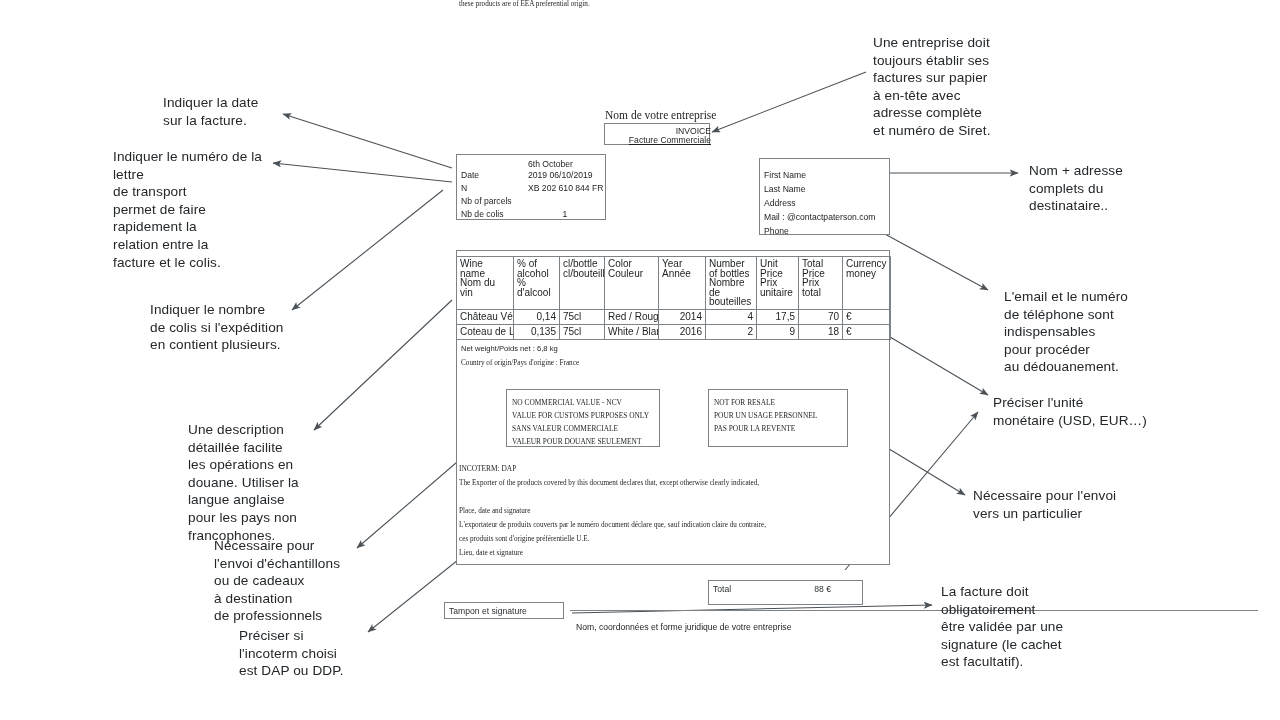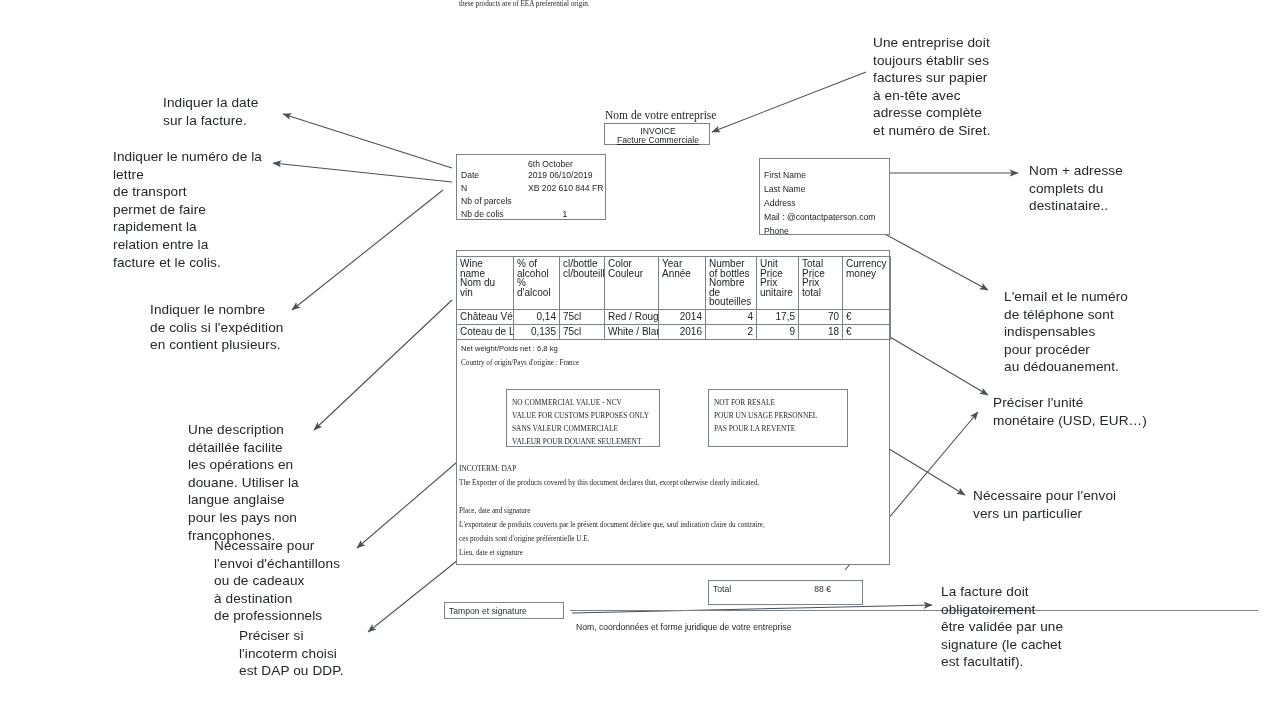--- a/index.html
+++ b/index.html
@@ -30,21 +30,21 @@
 
   .box{position:absolute;border:1px solid #7d8287;box-sizing:border-box;background:#fff;}
 
   #company-name{
     position:absolute;left:605px;top:97px;
     font-family:"Liberation Serif", serif;
     font-size:11.5px;color:#1c1f21;white-space:nowrap;margin-top:12px;
   }
   #invoice-box{left:604px;top:123px;width:106px;height:22px;}
   #invoice-box .l1,#invoice-box .l2{
-    position:absolute;left:0;width:106px;text-align:center;
+    position:absolute;left:0;width:106px;text-align:right;
     font-size:8.6px;color:#1c1f21;
   }
   #invoice-box .l1{top:2px;}
   #invoice-box .l2{top:11px;text-decoration:underline;}
 
   #date-box{left:456px;top:154px;width:150px;height:66px;}
   #date-box .lab{position:absolute;left:4px;font-size:8.6px;color:#1c1f21;}
   #date-box .val{position:absolute;left:71px;font-size:8.6px;color:#1c1f21;}
   #date-box .val.r{left:71px;width:74px;text-align:center;}
 
@@ -245,21 +245,21 @@
     <div id="nfr-box" class="box">
       <div class="decl" style="top:8px">NOT FOR RESALE</div>
       <div class="decl" style="top:21px">POUR UN USAGE PERSONNEL</div>
       <div class="decl" style="top:34px">PAS POUR LA REVENTE</div>
     </div>
 
     <div class="incoterm head" style="top:464px">INCOTERM: DAP</div>
     <div class="incoterm" style="top:479px">The Exporter of the products covered by this document declares that, except otherwise clearly indicated,</div>
     <div class="incoterm" style="top" :="">these products are of EEA preferential origin.</div>
     <div class="incoterm" style="top:507px">Place, date and signature</div>
-    <div class="incoterm" style="top:521px">L'exportateur de produits couverts par le présent document déclare que, sauf indication claire du contraire,</div>
+    <div class="incoterm" style="top:521px">L'exportateur de produits couverts par le numéro document déclare que, sauf indication claire du contraire,</div>
     <div class="incoterm" style="top:535px">ces produits sont d'origine préférentielle U.E.</div>
     <div class="incoterm" style="top:549px">Lieu, date et signature</div>
 
     <div id="total-box" class="box">
       <div class="tl">Total</div>
       <div class="tv">88 €</div>
     </div>
 
     <div id="stamp-box" class="box">
       <div class="sl">Tampon et signature</div>

